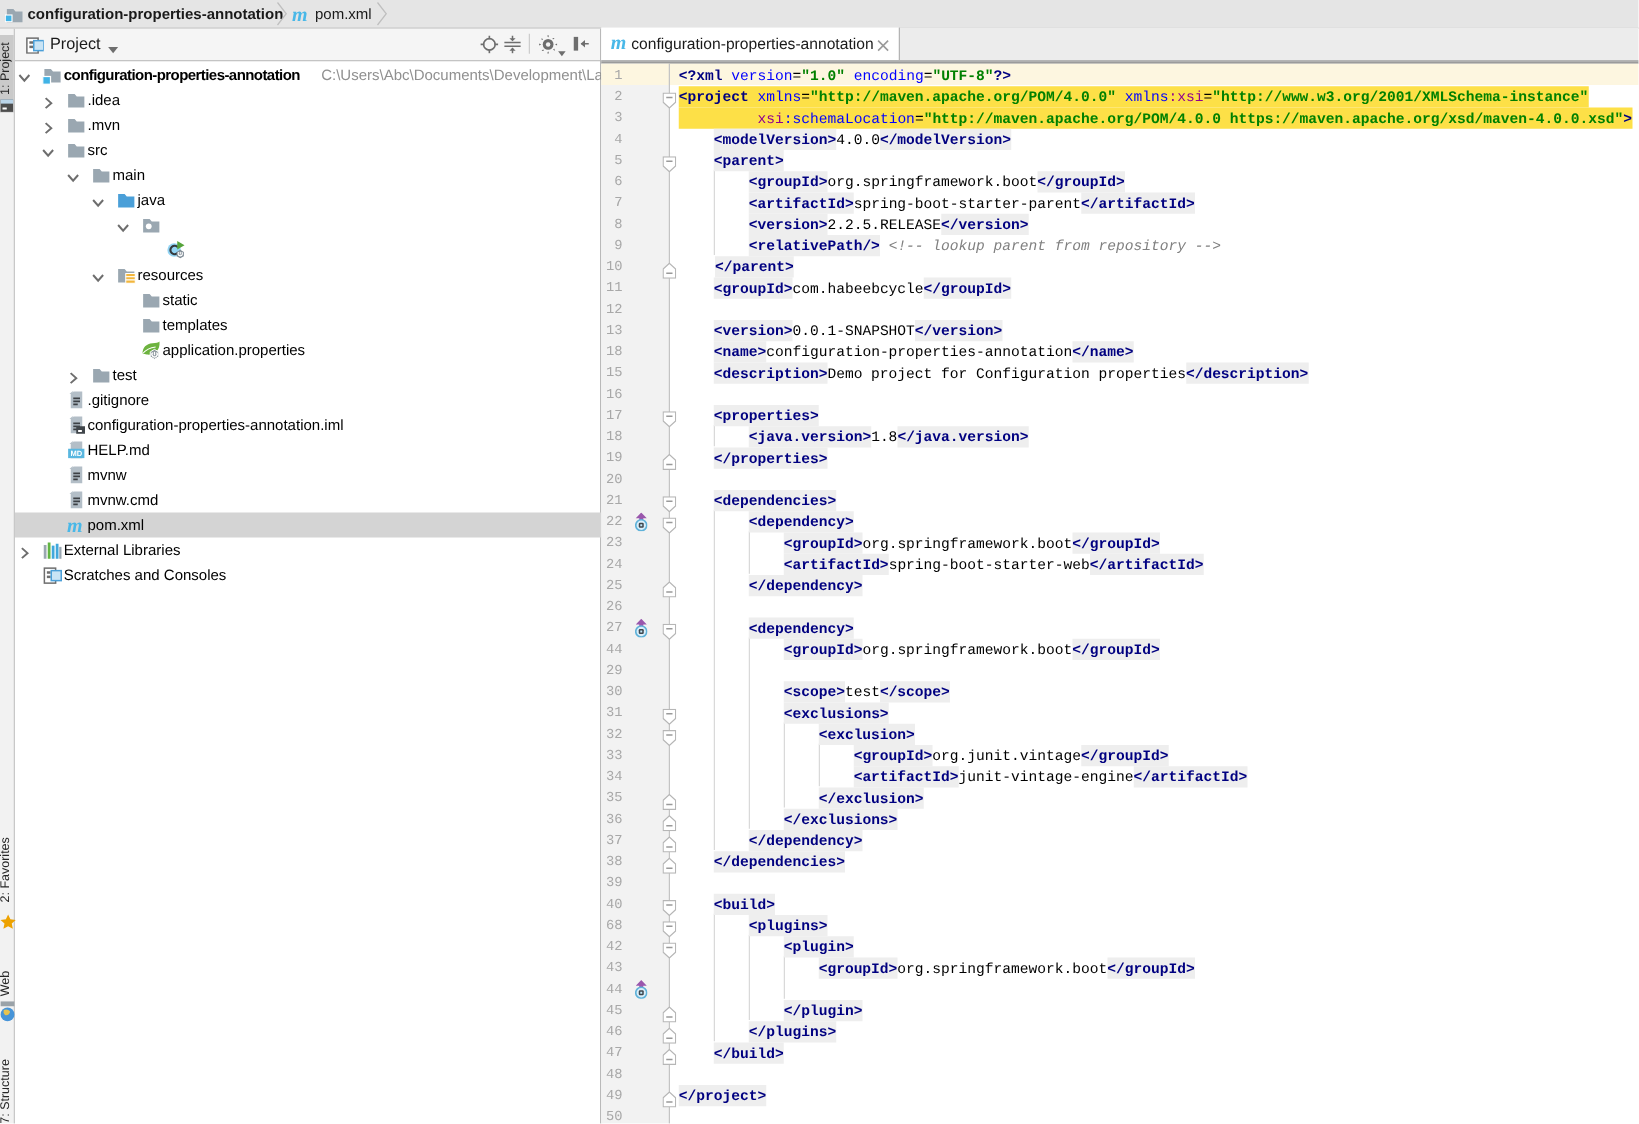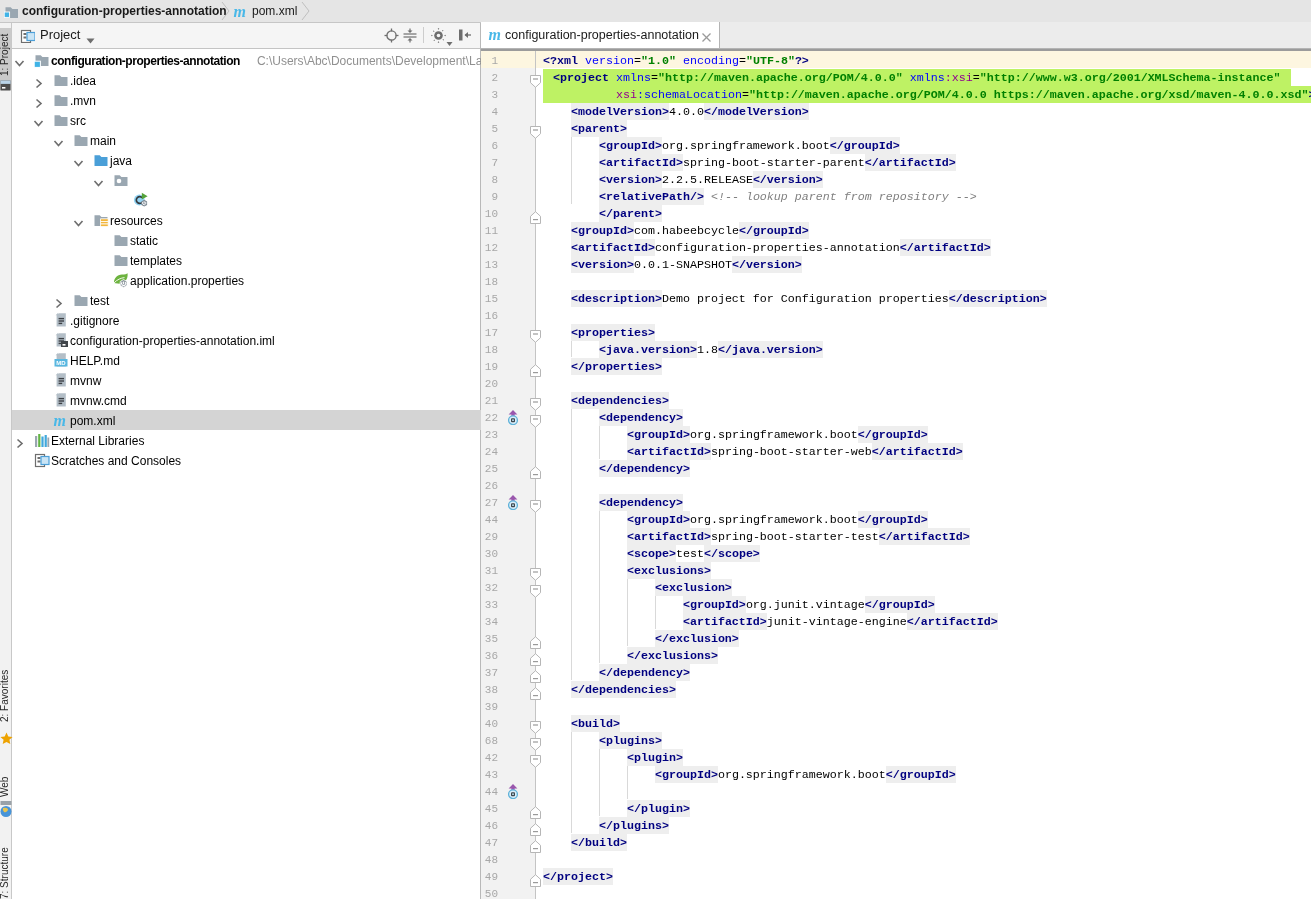--- a/index.html
+++ b/index.html
@@ -18,21 +18,21 @@
 .tl { font-size:12px; color:#000; }
 .tl.b { font-weight:bold; letter-spacing:-0.45px; }
 .tp { font-size:12px; color:#909090; padding-left:17px; }
 .num { width:17px; text-align:right; font-family:"Liberation Mono",monospace; font-size:11px;
   line-height:20px; color:#a8a8a8; height:17px; }
 .cl { font-family:"Liberation Mono",monospace; font-size:11.67px; line-height:20px; height:17px;
   white-space:pre; color:#000; }
 .k { color:#000080; font-weight:bold; background:#eeeeee; padding:2px 0 1px; }
 .kc { color:#000080; font-weight:bold; }
 .kn { color:#000080; font-weight:bold; }
-.gl { background:#bef264; padding:2px 10px 1px; }
+.gl { background:#fde047; padding:2px 0 1px; }
 .a { color:#0000fe; }
 .pp { color:#900090; }
 .s { color:#008000; font-weight:bold; }
 .c { color:#808080; font-style:italic; }
 </style></head>
 <body>
 <div id="app">
     <div id="crumbs">
       <div class="abs" style="left:4px;top:4px"><svg width="14" height="14" viewBox="0 0 14 14" style="">
           <path d="M1.5,14 V3.2 h5.2 l1.7,1.9 h6.1 V14 z" fill="#9aa7b1"></path>
@@ -360,36 +360,35 @@
     <div class="abs" style="left:627px;top:765px;width:1px;height:34px;background:#d9d9d9"></div>
     <div class="abs cl" style="left:543px;top:51px"><span class="kc">&lt;?xml</span> <span class="a">version</span>=<span class="s">"1.0"</span> <span class="a">encoding</span>=<span class="s">"UTF-8"</span><span class="kc">?&gt;</span></div>
     <div class="abs cl" style="left:543px;top:68px"><span class="gl"><span class="kn">&lt;project</span> <span class="a">xmlns</span>=<span class="s">"http://maven.apache.org/POM/4.0.0"</span> <span class="a">xmlns</span><span class="pp">:xsi</span>=<span class="s">"http://www.w3.org/2001/XMLSchema-instance"</span></span></div>
     <div class="abs cl" style="left:543px;top:85px"><span class="gl">         <span class="pp">xsi</span><span class="a">:schemaLocation</span>=<span class="s">"http://maven.apache.org/POM/4.0.0 https://maven.apache.org/xsd/maven-4.0.0.xsd"</span><span class="kn">&gt;</span></span></div>
     <div class="abs cl" style="left:543px;top:102px">    <span class="k">&lt;modelVersion&gt;</span>4.0.0<span class="k">&lt;/modelVersion&gt;</span></div>
     <div class="abs cl" style="left:543px;top:119px">    <span class="k">&lt;parent&gt;</span></div>
     <div class="abs cl" style="left:543px;top:136px">        <span class="k">&lt;groupId&gt;</span>org.springframework.boot<span class="k">&lt;/groupId&gt;</span></div>
     <div class="abs cl" style="left:543px;top:153px">        <span class="k">&lt;artifactId&gt;</span>spring-boot-starter-parent<span class="k">&lt;/artifactId&gt;</span></div>
     <div class="abs cl" style="left:543px;top:170px">        <span class="k">&lt;version&gt;</span>2.2.5.RELEASE<span class="k">&lt;/version&gt;</span></div>
     <div class="abs cl" style="left:543px;top:187px">        <span class="k">&lt;relativePath/&gt;</span> <span class="c">&lt;!-- lookup parent from repository --&gt;</span></div>
-    <div class="abs cl" style="left:571px;top:204px">    <span class="k">&lt;/parent&gt;</span></div>
+    <div class="abs cl" style="left:544px;top:204px">    <span class="k">&lt;/parent&gt;</span></div>
     <div class="abs cl" style="left:543px;top:221px">    <span class="k">&lt;groupId&gt;</span>com.habeebcycle<span class="k">&lt;/groupId&gt;</span></div>
-    <div class="abs cl" style="left:543px;top:238px">    <span class="k">&lt;artifactId&gt;</span>configuration-properties-annotation<span class="k">&lt;/artifactId&gt;</span></div>
     <div class="abs cl" style="left:543px;top:255px">    <span class="k">&lt;version&gt;</span>0.0.1-SNAPSHOT<span class="k">&lt;/version&gt;</span></div>
+    <div class="abs cl" style="left:543px;top:272px">    <span class="k">&lt;name&gt;</span>configuration-properties-annotation<span class="k">&lt;/name&gt;</span></div>
     <div class="abs cl" style="left:543px;top:289px">    <span class="k">&lt;description&gt;</span>Demo project for Configuration properties<span class="k">&lt;/description&gt;</span></div>
     <div class="abs cl" style="left:543px;top:323px">    <span class="k">&lt;properties&gt;</span></div>
     <div class="abs cl" style="left:543px;top:340px">        <span class="k">&lt;java.version&gt;</span>1.8<span class="k">&lt;/java.version&gt;</span></div>
     <div class="abs cl" style="left:543px;top:357px">    <span class="k">&lt;/properties&gt;</span></div>
     <div class="abs cl" style="left:543px;top:391px">    <span class="k">&lt;dependencies&gt;</span></div>
     <div class="abs cl" style="left:543px;top:408px">        <span class="k">&lt;dependency&gt;</span></div>
     <div class="abs cl" style="left:543px;top:425px">            <span class="k">&lt;groupId&gt;</span>org.springframework.boot<span class="k">&lt;/groupId&gt;</span></div>
     <div class="abs cl" style="left:543px;top:442px">            <span class="k">&lt;artifactId&gt;</span>spring-boot-starter-web<span class="k">&lt;/artifactId&gt;</span></div>
     <div class="abs cl" style="left:543px;top:459px">        <span class="k">&lt;/dependency&gt;</span></div>
     <div class="abs cl" style="left:543px;top:493px">        <span class="k">&lt;dependency&gt;</span></div>
     <div class="abs cl" style="left:543px;top:510px">            <span class="k">&lt;groupId&gt;</span>org.springframework.boot<span class="k">&lt;/groupId&gt;</span></div>
-    <div class="abs cl" style="left:543px;top:527px">            <span class="k">&lt;artifactId&gt;</span>spring-boot-starter-test<span class="k">&lt;/artifactId&gt;</span></div>
     <div class="abs cl" style="left:543px;top:544px">            <span class="k">&lt;scope&gt;</span>test<span class="k">&lt;/scope&gt;</span></div>
     <div class="abs cl" style="left:543px;top:561px">            <span class="k">&lt;exclusions&gt;</span></div>
     <div class="abs cl" style="left:543px;top:578px">                <span class="k">&lt;exclusion&gt;</span></div>
     <div class="abs cl" style="left:543px;top:612px">                    <span class="k">&lt;artifactId&gt;</span>junit-vintage-engine<span class="k">&lt;/artifactId&gt;</span></div>
     <div class="abs cl" style="left:543px;top:595px">                    <span class="k">&lt;groupId&gt;</span>org.junit.vintage<span class="k">&lt;/groupId&gt;</span></div>
     <div class="abs cl" style="left:543px;top:629px">                <span class="k">&lt;/exclusion&gt;</span></div>
     <div class="abs cl" style="left:543px;top:646px">            <span class="k">&lt;/exclusions&gt;</span></div>
     <div class="abs cl" style="left:543px;top:663px">        <span class="k">&lt;/dependency&gt;</span></div>
     <div class="abs cl" style="left:543px;top:680px">    <span class="k">&lt;/dependencies&gt;</span></div>
     <div class="abs cl" style="left:543px;top:714px">    <span class="k">&lt;build&gt;</span></div>

